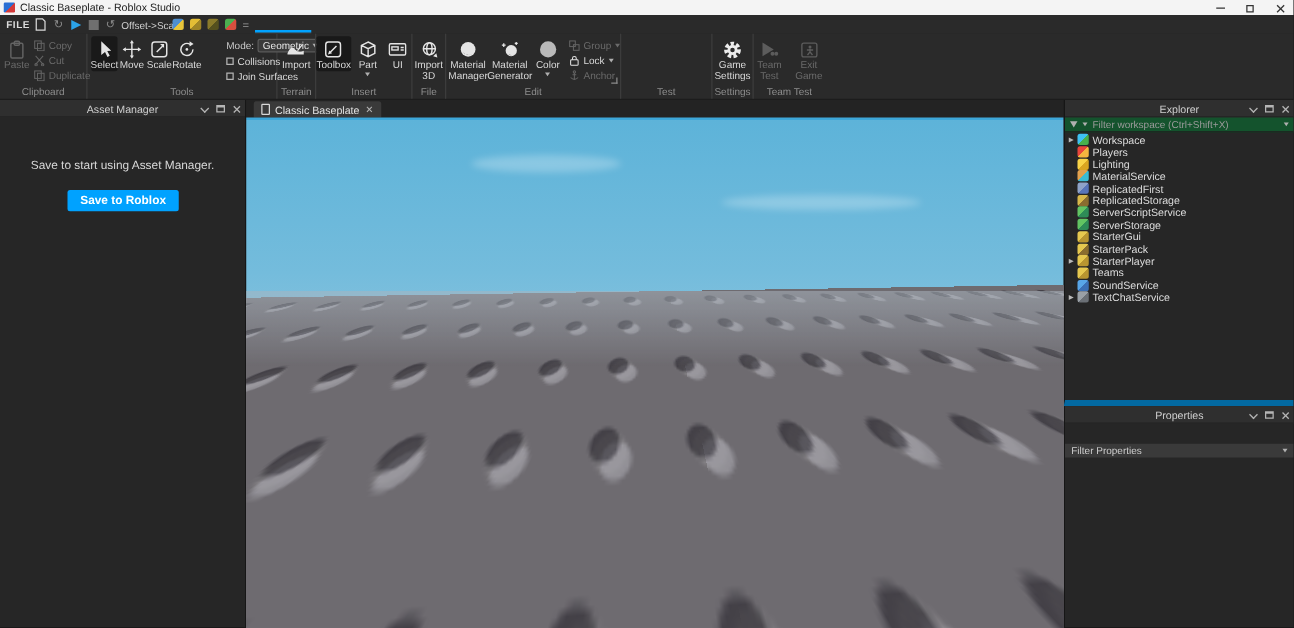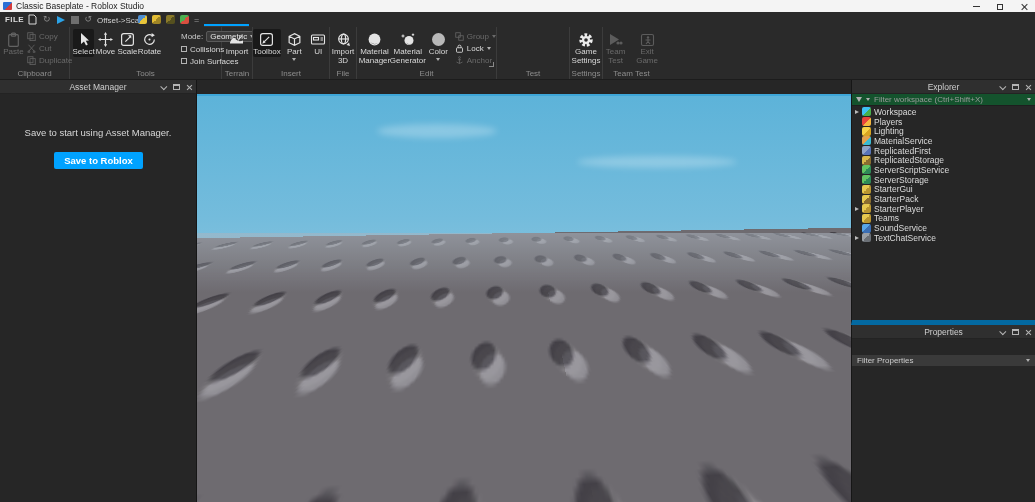--- a/index.html
+++ b/index.html
@@ -465,20 +465,27 @@
       <span class="ph-icons">
         <span class="chev-down"></span>
         <span class="float-ic"></span>
         <span class="close-x"></span>
       </span>
     </div>
     <div class="asset-msg">Save to start using Asset Manager.</div>
     <button class="save-btn">Save to Roblox</button>
   </div>
 
+  <div class="vp-tabbar">
+    <div class="vp-tab">
+      <span class="doc"></span>
+      <span class="tl">Classic Baseplate</span>
+      <span class="close-x" style="transform:scale(.8);"></span>
+    </div>
+  </div>
   <div class="vp-underline"></div>
 
   <div class="viewport">
     <span class="cloud" style="left:180px; top:28px; width:120px; height:14px;"></span>
     <span class="cloud" style="left:380px; top:60px; width:160px; height:12px;"></span>
     <div class="vp-plate"></div>
     <div class="vp-fog"></div>
   </div>
 
   <div class="explorer">

